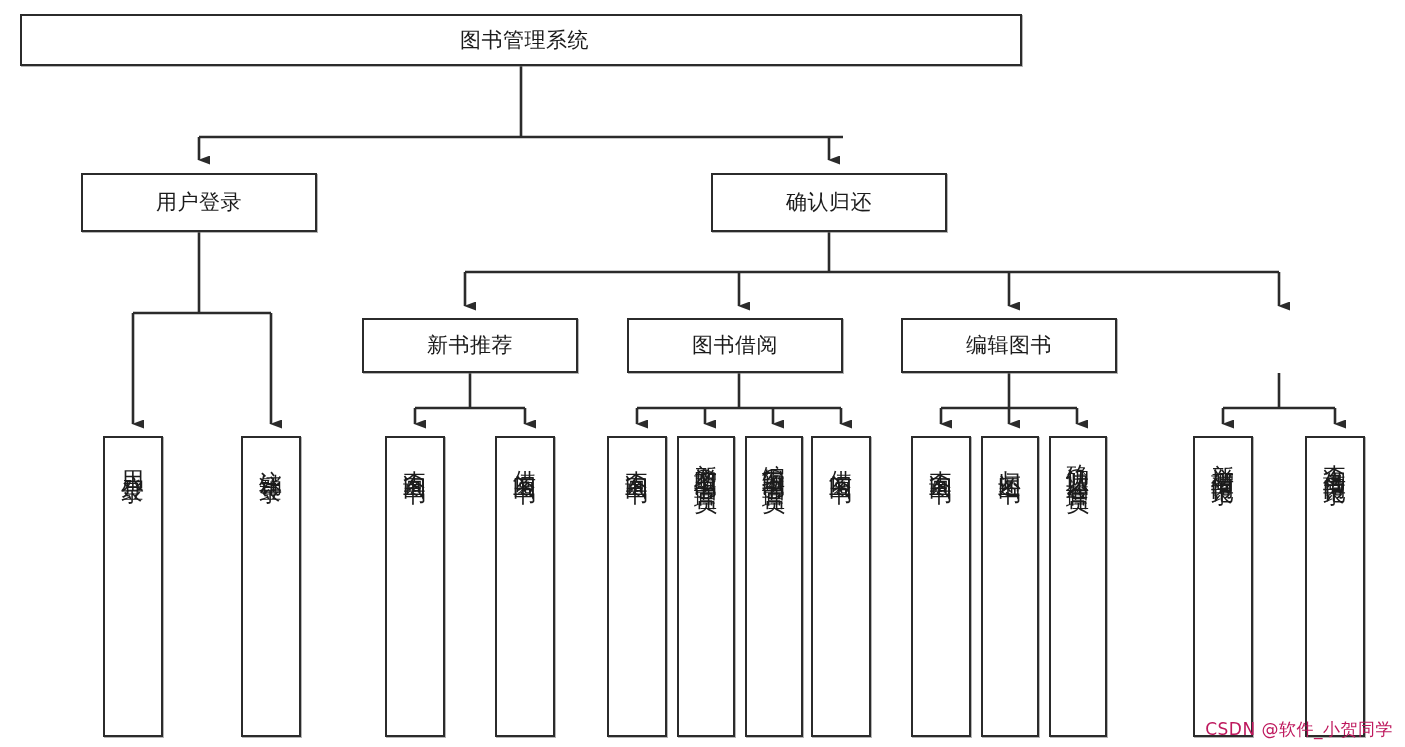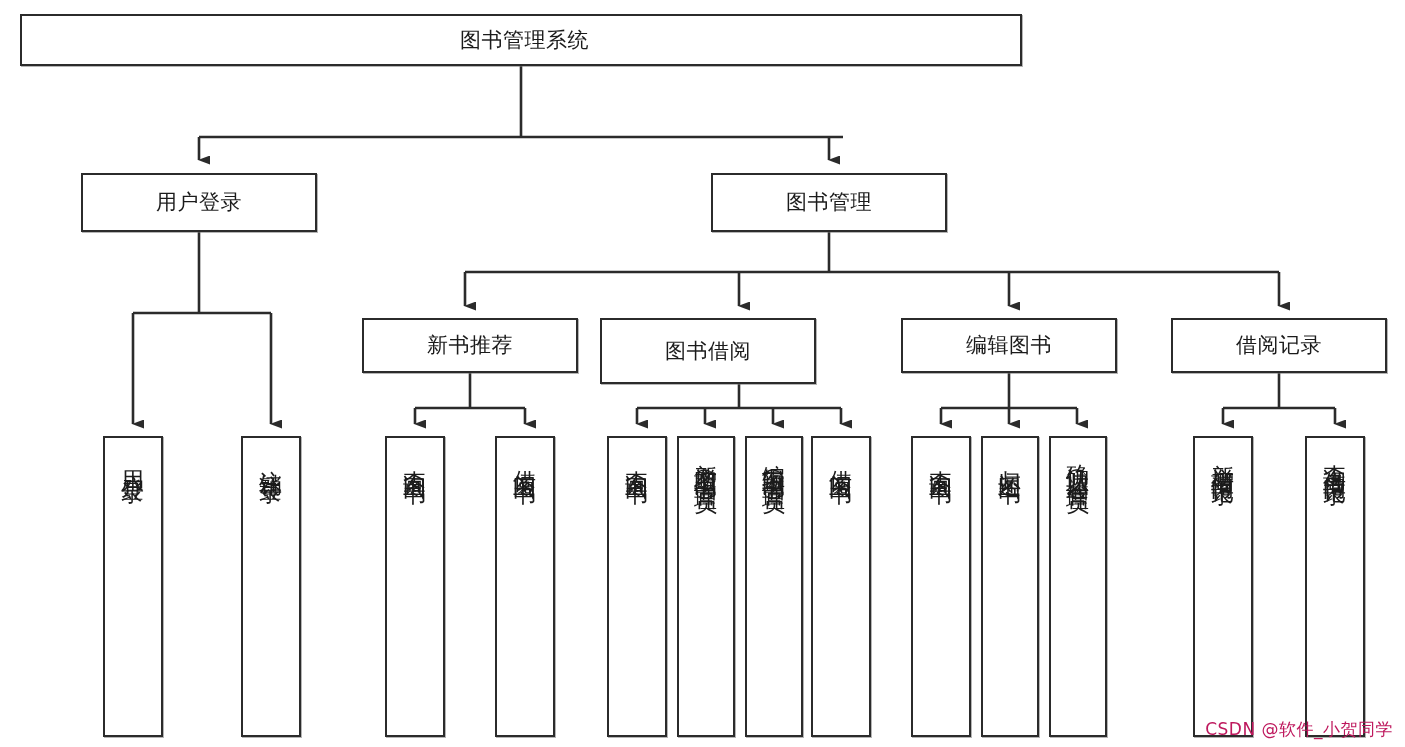--- a/index.html
+++ b/index.html
@@ -132,38 +132,35 @@
 
   <div class="node-box node-h" style="left:20px; top:14px; width:1002px; height:52px;padding-left:7px;">
     <span class="node-label">图书管理系统</span>
   </div>
 
   <div class="node-box node-h" style="left:81px; top:173px; width:236px; height:59px;">
     <span class="node-label">用户登录</span>
   </div>
 
   <div class="node-box node-h" style="left:711px; top:173px; width:236px; height:59px;">
-    <span class="node-label">图书管理</span>
+    <span class="node-label">确认归还</span>
   </div>
 
   <div class="node-box node-h" style="left:362px; top:318px; width:216px; height:55px;">
     <span class="node-label">新书推荐</span>
   </div>
 
-  <div class="node-box node-h" style="left:600px; top:318px; width:216px; height:66px;">
+  <div class="node-box node-h" style="left:627px; top:318px; width:216px; height:55px;">
     <span class="node-label">图书借阅</span>
   </div>
 
   <div class="node-box node-h" style="left:901px; top:318px; width:216px; height:55px;">
     <span class="node-label">编辑图书</span>
   </div>
 
-  <div class="node-box node-h" style="left:1171px; top:318px; width:216px; height:55px;">
-    <span class="node-label">借阅记录</span>
-  </div>
 
   <div class="node-box node-v" style="left:103px; top:436px; width:60px; height:301px;">
     <span class="node-label">用户登录</span>
   </div>
   <div class="node-box node-v" style="left:241px; top:436px; width:60px; height:301px;">
     <span class="node-label">注销登录</span>
   </div>
 
   <div class="node-box node-v" style="left:385px; top:436px; width:60px; height:301px;">
     <span class="node-label">查询图书</span>

